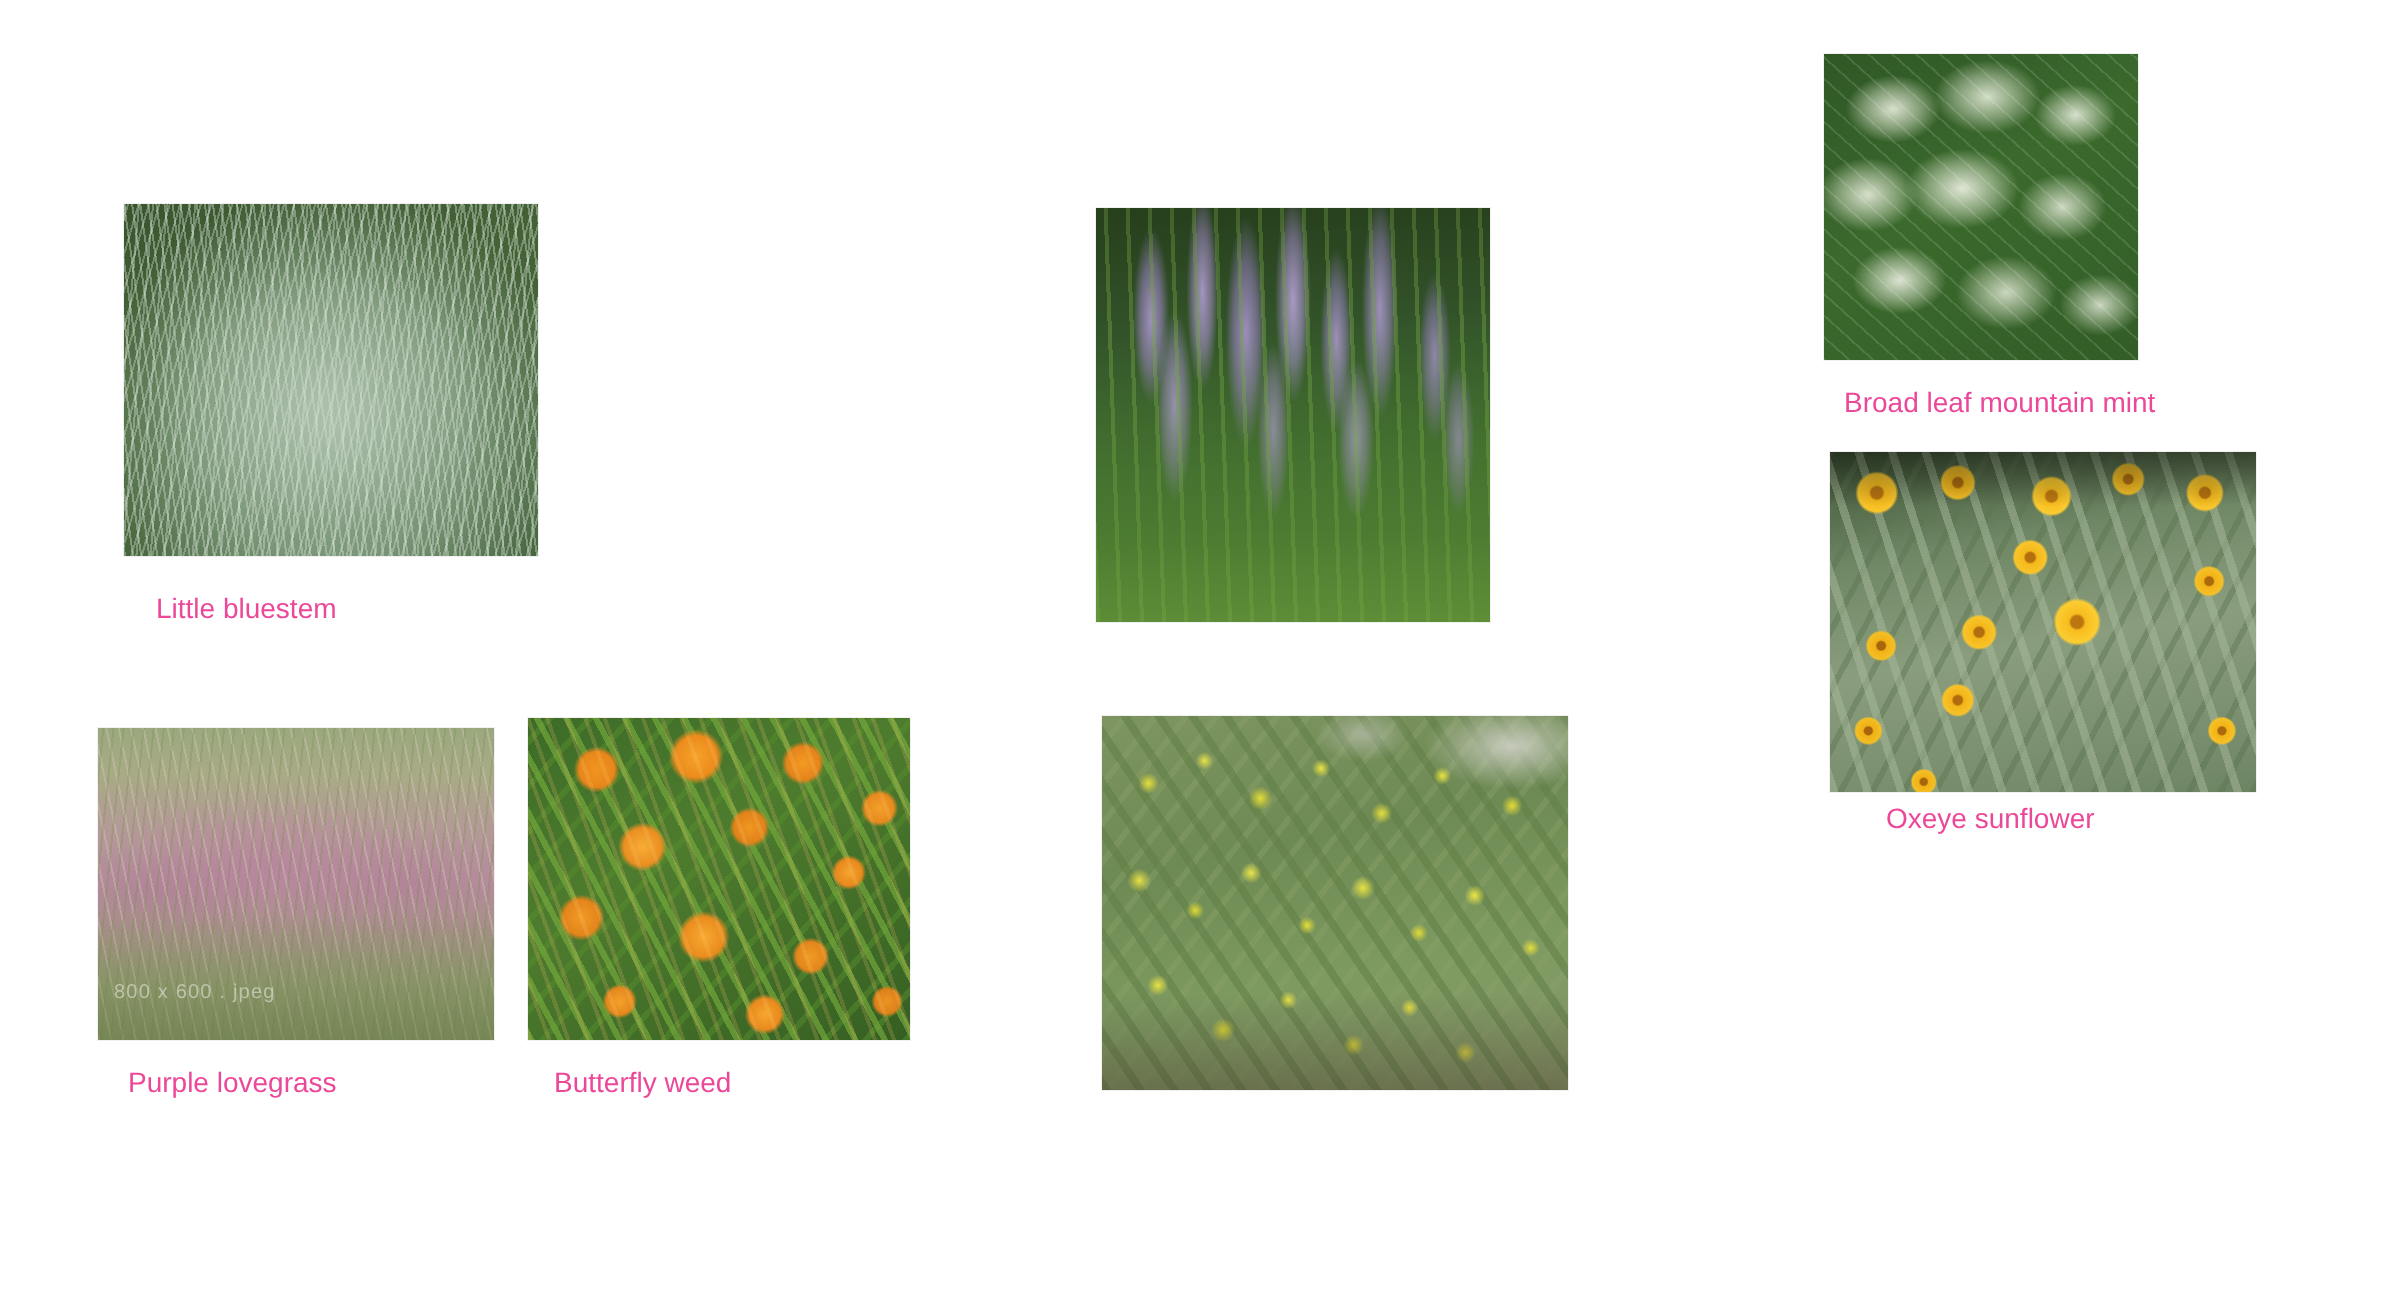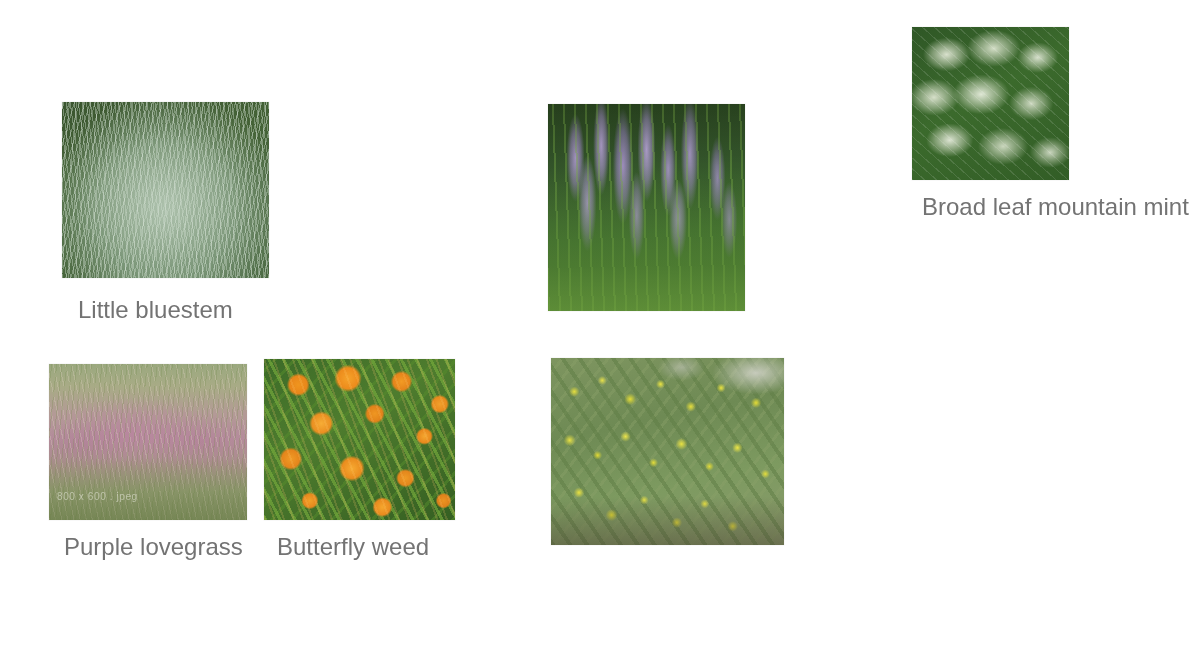--- a/index.html
+++ b/index.html
@@ -26,22 +26,22 @@
 
   .photo{
     position:relative;
     overflow:hidden;
     background:#c2410c;
     box-shadow:0 0 0 0.5px rgba(0,0,0,0.06);
   }
   .photo .layer{position:absolute;inset:0;}
 
   .caption{
-    font-size:24px;
-    color:#737373;
+    font-size:14px;
+    color:#ec4899;
     white-space:nowrap;
     line-height:1.1;
   }
 
   
   .bluestem .l1{
     background:
       radial-gradient(ellipse 75% 85% at 50% 62%, rgba(176,196,176,0.95) 0%, rgba(150,174,150,0.7) 45%, rgba(60,85,45,0.25) 78%, rgba(35,55,25,0.1) 100%),
       linear-gradient(160deg,#2f4a22 0%,#3d5c2c 35%,#43633a 100%);
   }
@@ -337,15 +337,24 @@
 
   <div class="photo-item" style="left:912px; top:27px;">
     <div class="photo mint" style="width:157px;height:153px;">
       <div class="layer l1"></div>
         <div class="layer l2"></div>
         <div class="layer l3"></div>
     </div>
     <div class="caption" style="margin-left:10px;margin-top:14px;">Broad leaf mountain mint</div>
   </div>
 
+  <div class="photo-item" style="left:915px; top:226px;">
+    <div class="photo oxeye" style="width:213px;height:170px;">
+      <div class="layer l1"></div>
+        <div class="layer l2"></div>
+        <div class="layer l3"></div>
+        <div class="layer l4"></div>
+    </div>
+    <div class="caption" style="margin-left:28px;margin-top:6px;">Oxeye sunflower</div>
+  </div>
 
 
 </div>
 
 </body></html>

